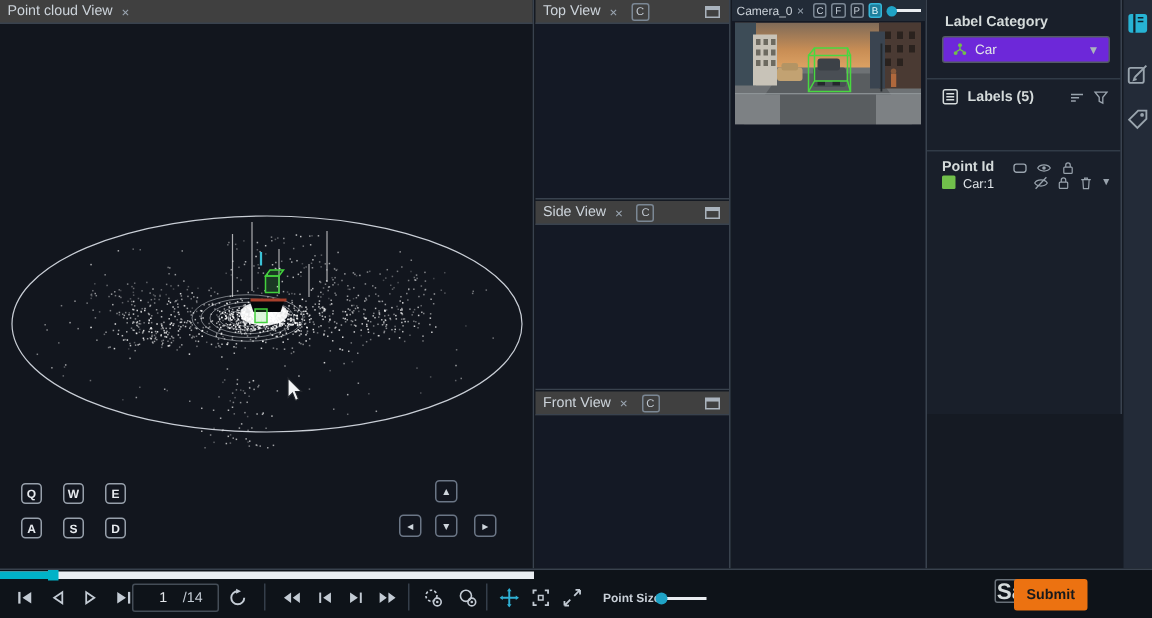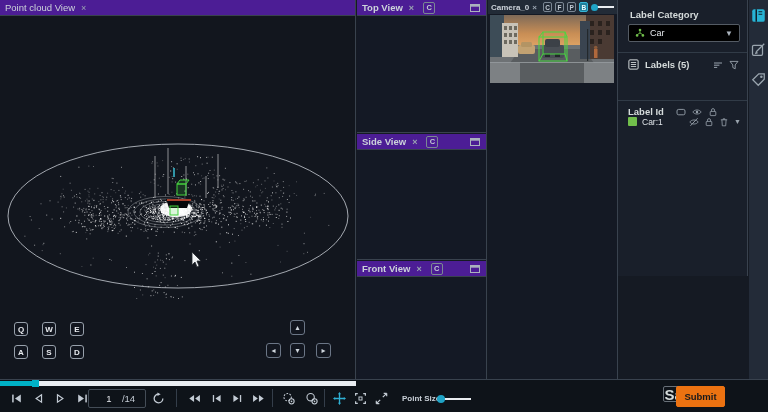--- a/index.html
+++ b/index.html
@@ -4,21 +4,21 @@
 <style>
   * { box-sizing: border-box; margin: 0; padding: 0; }
   html,body { width:768px; height:412px; background:#0e1319; }
   body { font-family:"Liberation Sans", sans-serif; color:#d5dbdb; overflow:hidden; }
   #app { position:relative; width:768px; height:412px; background:#151a23; }
 
   .dotted { background-image: radial-gradient(circle, rgba(150,85,70,.40) .7px, transparent .9px);
             background-size: 13px 13px; }
 
   
-  .hdr { position:absolute; left:0; top:0; right:0; height:16px; background:#4c1d95;
+  .hdr { position:absolute; left:0; top:0; right:0; height:16px; background:#404040;
          border-bottom:1px solid #39424e; display:flex; align-items:center; gap:5px;
          padding:0 5px; font-size:9.5px; color:#ccd3da; }
   .hdr .close { font-size:9px; color:#9aa5b1; margin-left:1px; cursor:default; }
   .badge-c { display:inline-flex; align-items:center; justify-content:center; width:12px; height:12px;
              border:1px solid #7b8794; border-radius:2px; font-size:7.5px; color:#c3cbd4; margin-left:4px; }
   .hdr .spacer { flex:1; }
   .winico { width:12px; height:12px; color:#aab3bd; }
 
   
   #pc-panel { position:absolute; left:0; top:0; width:356px; height:379px; border-right:1px solid #39424e; }
@@ -27,40 +27,40 @@
 
   .kbd { position:absolute; width:14px; height:14px; border:1px solid #97a0ab; border-radius:3px;
          background:rgba(18,24,32,.55); color:#e7eaee; font-size:8px; font-weight:bold;
          display:flex; align-items:center; justify-content:center; }
   .navb { position:absolute; width:15px; height:15px; border:1px solid #6b7686; border-radius:3px;
           background:rgba(18,24,32,.55); color:#cfd6dd; font-size:8px;
           display:flex; align-items:center; justify-content:center; }
 
   
   #views-col { position:absolute; left:357px; top:0; width:130px; height:379px; border-right:1px solid #39424e; }
-  .view-panel { position:absolute; left:0; right:0;font-weight:bold; }
+  .view-panel { position:absolute; left:0; right:0; }
   .view-body { position:absolute; left:0; top:16px; right:0; bottom:0; background:#141925; }
 
   
-  #cam-col { position:absolute; left:488px; top:0; width:130px; height:379px; border-right:1px solid #39424e; background:#141924;font-weight:bold; }
+  #cam-col { position:absolute; left:488px; top:0; width:130px; height:379px; border-right:1px solid #39424e; background:#141924; }
   #cam-hdr { position:absolute; left:0; top:0; right:0; height:14px; background:#222b37; display:flex;
              align-items:center; gap:3px; padding:0 3px; font-size:8px; color:#ccd3da; }
   .cam-btn { display:inline-flex; align-items:center; justify-content:center; width:10px; height:10px;
              border:1px solid #7b8794; border-radius:2px; font-size:6.5px; color:#c3cbd4; }
   .cam-btn.active { background:#1e7f9c; border-color:#35b6d8; color:#eafcff; }
   #cam-slider { position:relative; width:22px; height:2px; background:#e9edf1; margin-left:3px; }
   #cam-knob { position:absolute; left:-3px; top:-2.5px; width:7px; height:7px; border-radius:50%; background:#1fa3c6; }
   #cam-img { position:absolute; left:2px; top:15px; width:124px; height:68px; }
 
   
   #sidebar { position:absolute; left:618px; top:0; width:130px; height:276px; background:#191f2a; border-right:1px solid #39424e; }
   .sb-h { font-size:9.5px; font-weight:bold; color:#d5dbdb; }
   #lc-title { position:absolute; left:12px; top:9px; }
   #cat-select { position:absolute; left:10px; top:24px; width:112px; height:18px; border:1px solid #545b64;
-                border-radius:2px; background:#000000; display:flex; align-items:center; gap:5px; padding:0 6px;
+                border-radius:2px; background:#6d28d9; display:flex; align-items:center; gap:5px; padding:0 6px;
                 font-size:9px; color:#e3e6ea; }
   #cat-select .spacer { flex:1; }
   .divider-h { position:absolute; left:0; right:0; height:1px; background:#313b47; }
   #labels-row { position:absolute; left:10px; top:59px; right:8px; display:flex; align-items:center; gap:6px; }
   #labels-row .spacer { flex:1; }
   #search-box { position:absolute; left:10px; top:77px; width:112px; height:16px; border:1px solid #4a525c;
                 border-radius:2px; background:#10151d; }
   #search-box input { width:100%; height:100%; background:transparent; border:none; outline:none;
                       color:#aeb7bf; font-size:8.5px; padding:0 5px; font-family:"Liberation Sans", sans-serif; }
   #search-box input::placeholder { color:#87919b; }
@@ -1991,21 +1991,21 @@
       </svg>
       <svg class="sb-ico sm" viewBox="0 0 10 10">
         <path d="M1 1.4 H9 L6.2 4.9 V8.8 L3.8 7.5 V4.9 Z" stroke="currentColor" stroke-width=".9" fill="none"></path>
       </svg>
     </div>
 
 
     <div class="divider-h" style="top:100px"></div>
 
     <div id="labelid-row">
-      <span class="sb-h">Label Id</span>
+      <span class="sb-h">Point Id</span>
       <span class="spacer"></span>
       <svg class="sb-ico sm" viewBox="0 0 10 10">
         <rect x="1" y="2.4" width="8" height="5.4" rx="1.6" fill="none" stroke="currentColor" stroke-width=".9"></rect>
       </svg>
       <svg class="sb-ico sm" viewBox="0 0 10 10">
         <path d="M.8 5 C2.6 2.3 7.4 2.3 9.2 5 C7.4 7.7 2.6 7.7 .8 5 Z" fill="none" stroke="currentColor" stroke-width=".8"></path>
         <circle cx="5" cy="5" r="1.2" fill="currentColor"></circle>
       </svg>
       <svg class="sb-ico sm" viewBox="0 0 10 10">
         <rect x="2.2" y="4.4" width="5.6" height="4.2" rx=".6" fill="none" stroke="currentColor" stroke-width=".8"></rect>

